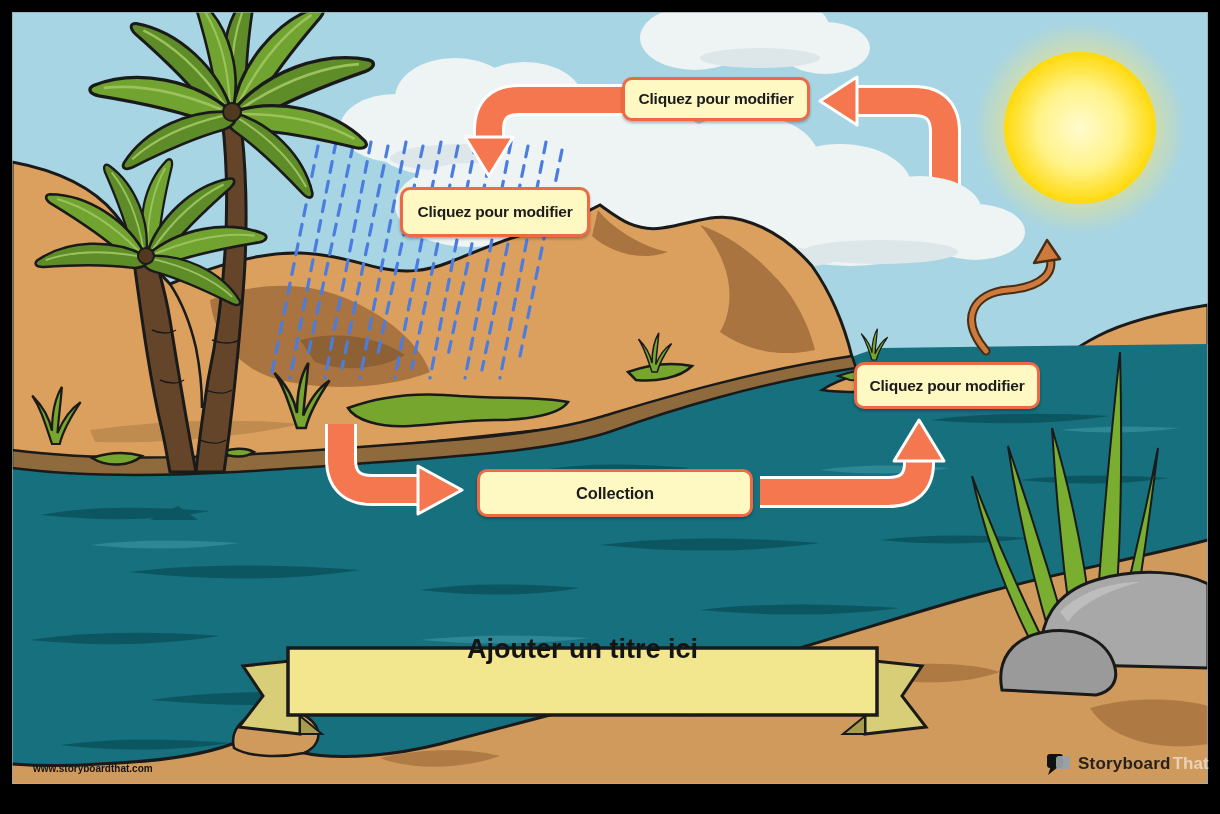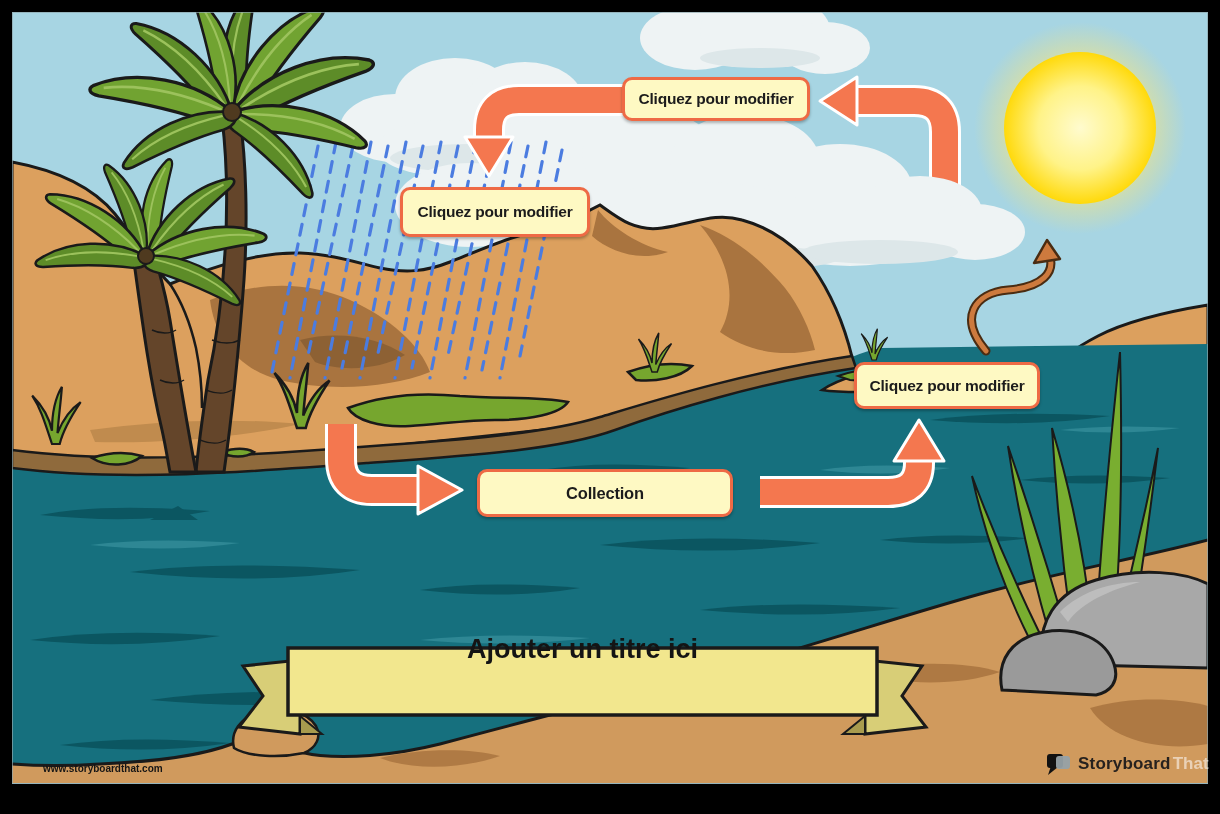--- a/index.html
+++ b/index.html
@@ -7,24 +7,24 @@
          font-family:"Liberation Sans",sans-serif;}
   .stage-svg{position:absolute;left:0;top:0;}
   .overlay{position:absolute;box-sizing:border-box;}
   .cta-label{background:#fef9c3;border:3px solid #ee6a45;border-radius:10px;
     display:flex;align-items:center;justify-content:center;
     font-weight:bold;font-size:15.5px;letter-spacing:-0.2px;color:#1c1c1c;
     box-shadow:0 2px 3px rgba(0,0,0,.28);cursor:pointer;}
   .lbl-condensation{left:622px;top:77px;width:188px;height:44px;}
   .lbl-precipitation{left:400px;top:187px;width:190px;height:50px;}
   .lbl-evaporation{left:854px;top:362px;width:186px;height:47px;}
-  .lbl-collection{left:477px;top:469px;width:256px;height:48px;font-size:16.5px;text-align:right;}
+  .lbl-collection{left:477px;top:469px;width:276px;height:48px;font-size:16.5px;text-align:right;}
   .banner-text{left:288px;top:616px;width:589px;height:67px;display:flex;align-items:center;
     justify-content:center;font-weight:bold;font-size:27px;color:#141414;cursor:pointer;}
-  .site-url{left:43px;top:763px;font-size:10px;font-weight:bold;color:#151515;}
+  .site-url{left:33px;top:763px;font-size:10px;font-weight:bold;color:#151515;}
   .brand{left:1047px;top:751px;height:26px;display:flex;align-items:center;gap:5px;}
   .brand-primary{font-size:17px;font-weight:bold;color:#26211e;letter-spacing:.2px;}
   .brand-secondary{font-size:17px;font-weight:bold;color:rgba(255,255,255,.55);margin-left:-3px;}
 </style>
 </head>
 <body>
 
 <div class="frame">
 
 <svg class="stage-svg" width="1220" height="814" viewBox="0 0 1220 814">

